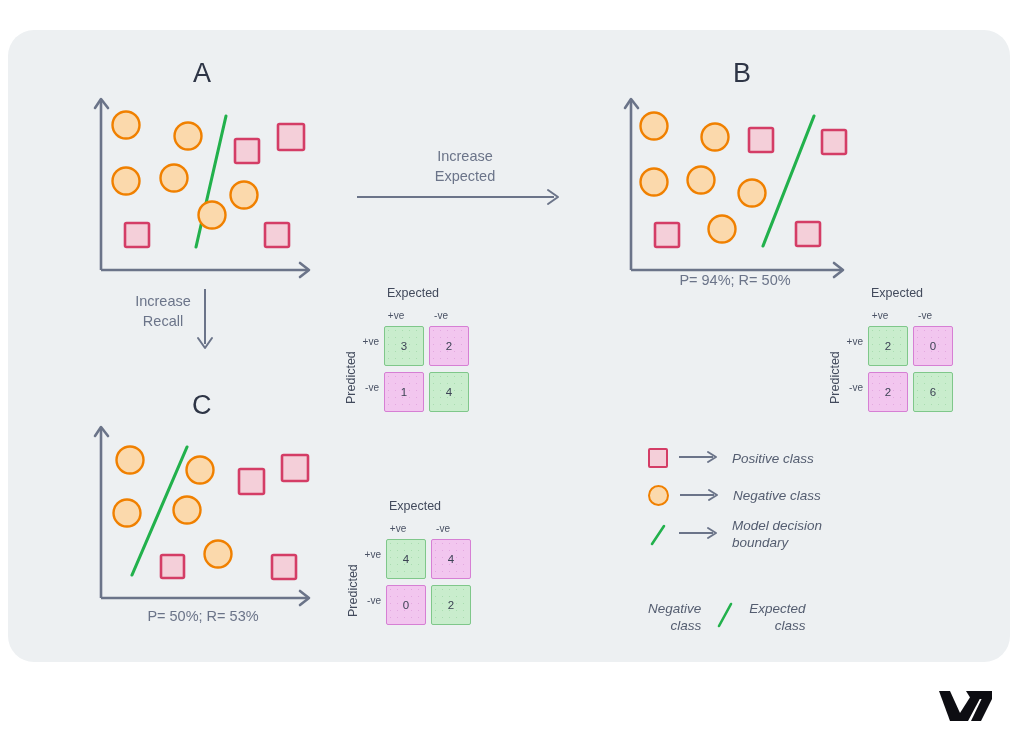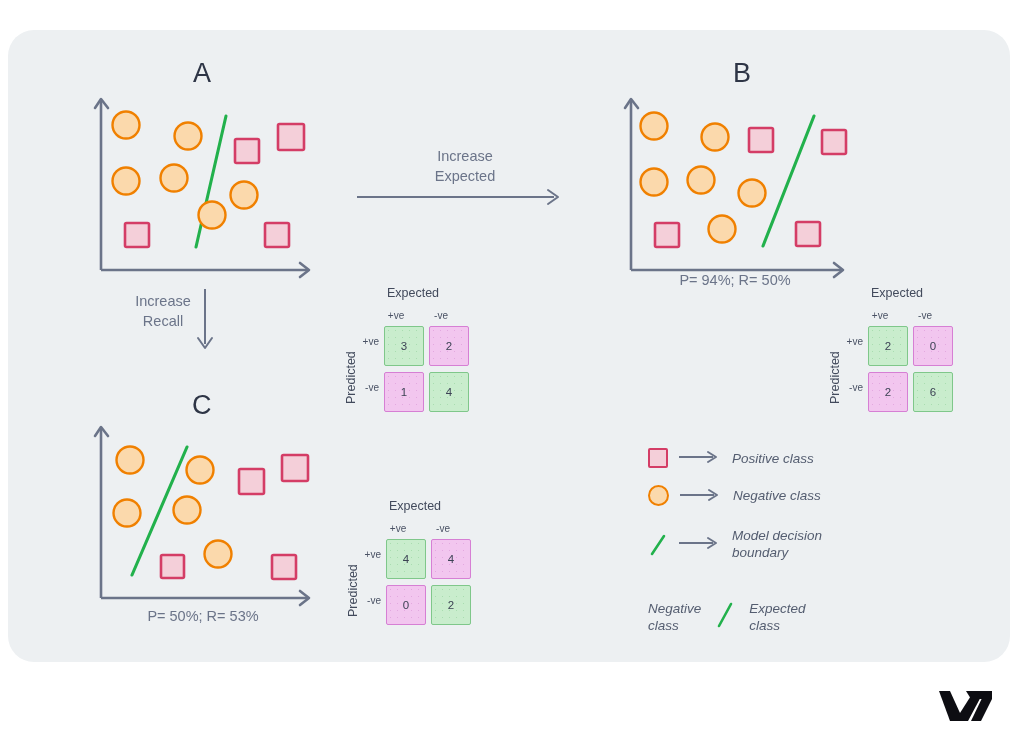--- a/index.html
+++ b/index.html
@@ -116,21 +116,21 @@
     border-radius: 50%;
   }
   .lg-line { width: 20px; height: 22px; }
   .lg-arrow { margin: 0 10px; }
   .lg-text {
     font-size: 13.5px;
     color: #545d70;
     line-height: 17px;
   }
   .lg-bottom { position: absolute; display: flex; align-items: center; }
-  .lg-bottom .lg-text { white-space: pre-line; }
+  .lg-bottom .lg-text { white-space: pre-line; text-align: right; }
 
   .v7 { position: absolute; }
 </style>
 </head>
 <body>
 
 <div id="stage">
 
   <div class="card"></div>
 
@@ -288,21 +288,21 @@
       <span class="lg-ci"></span>
       <span class="lg-arrow">
         <svg width="44" height="12" viewBox="0 0 44 12">
             <line x1="1" y1="6" x2="35" y2="6" stroke="#6b7489" stroke-width="1.9"></line>
             <polyline points="30,1 38,6 30,11" fill="none" stroke="#6b7489" stroke-width="1.9" stroke-linecap="round" stroke-linejoin="round"></polyline>
           </svg>
       </span>
       <span class="lg-text">Negative class</span>
     </div>
 
-    <div class="legend-row" style="left:0;top:87px;">
+    <div class="legend-row" style="left:0;top:77px;">
       <span class="lg-line">
         <svg width="20" height="24" viewBox="0 0 20 24">
             <line x1="4" y1="21" x2="16" y2="3" stroke="#22b14c" stroke-width="2.6" stroke-linecap="round"></line>
           </svg>
       </span>
       <span class="lg-arrow">
         <svg width="44" height="12" viewBox="0 0 44 12">
             <line x1="1" y1="6" x2="35" y2="6" stroke="#6b7489" stroke-width="1.9"></line>
             <polyline points="30,1 38,6 30,11" fill="none" stroke="#6b7489" stroke-width="1.9" stroke-linecap="round" stroke-linejoin="round"></polyline>
           </svg>

